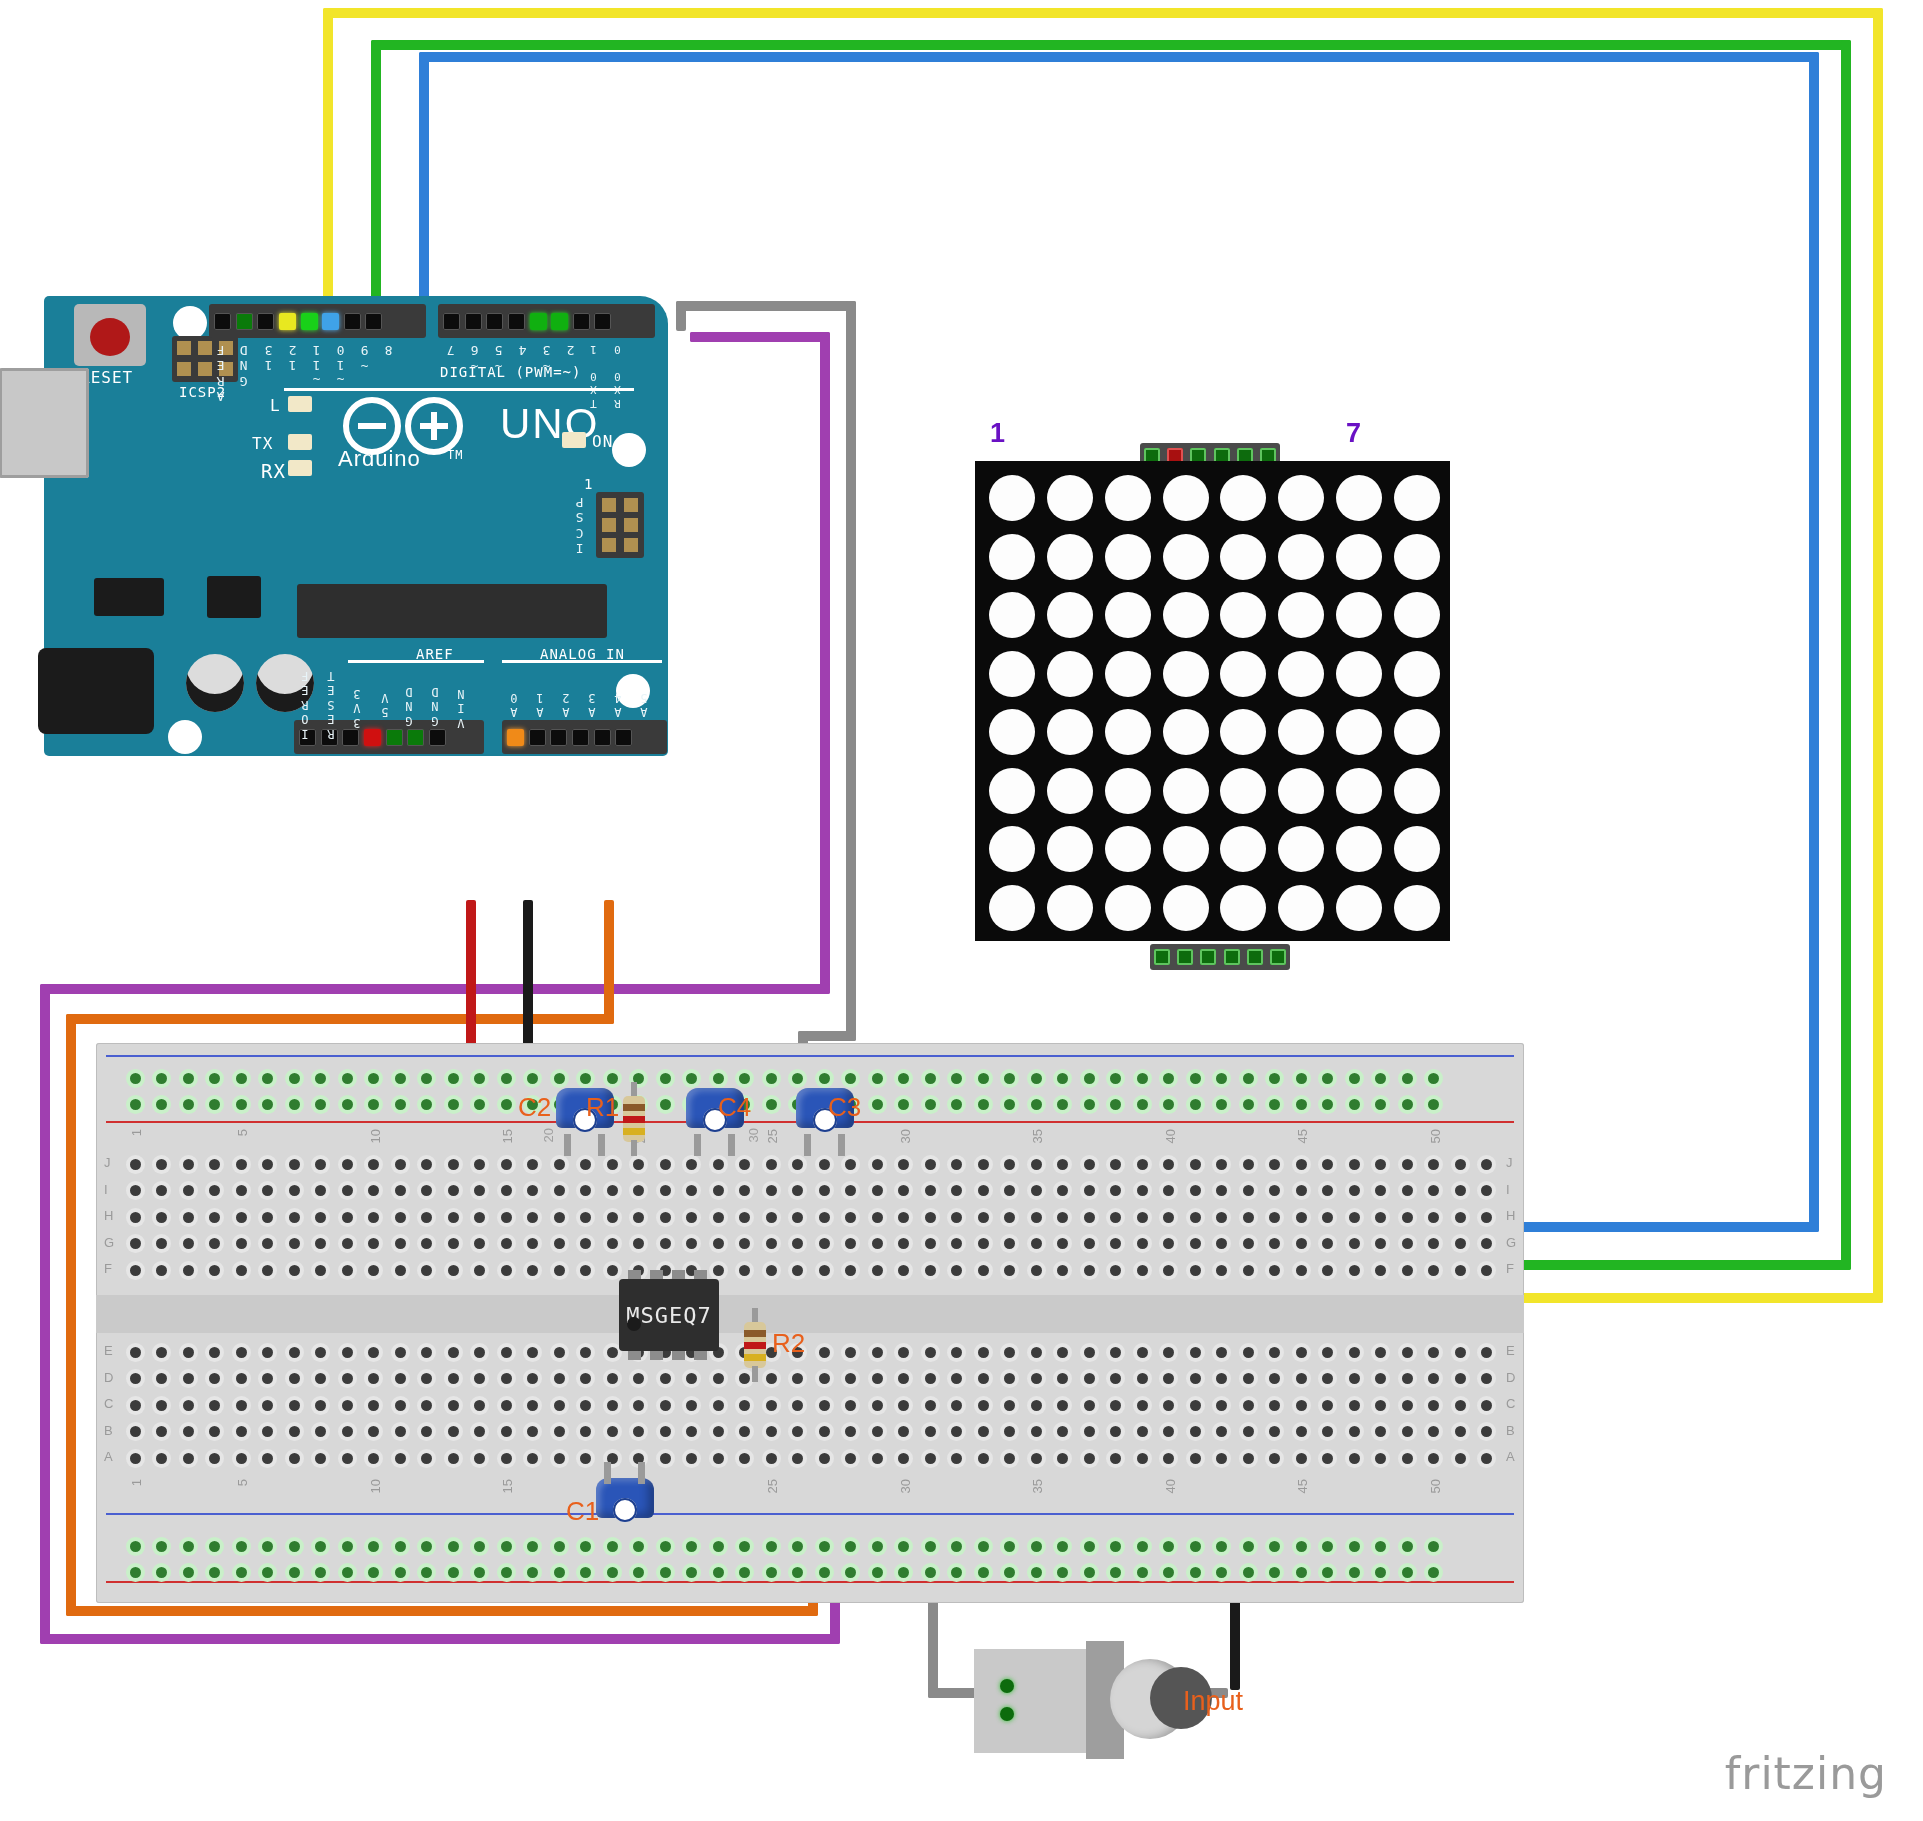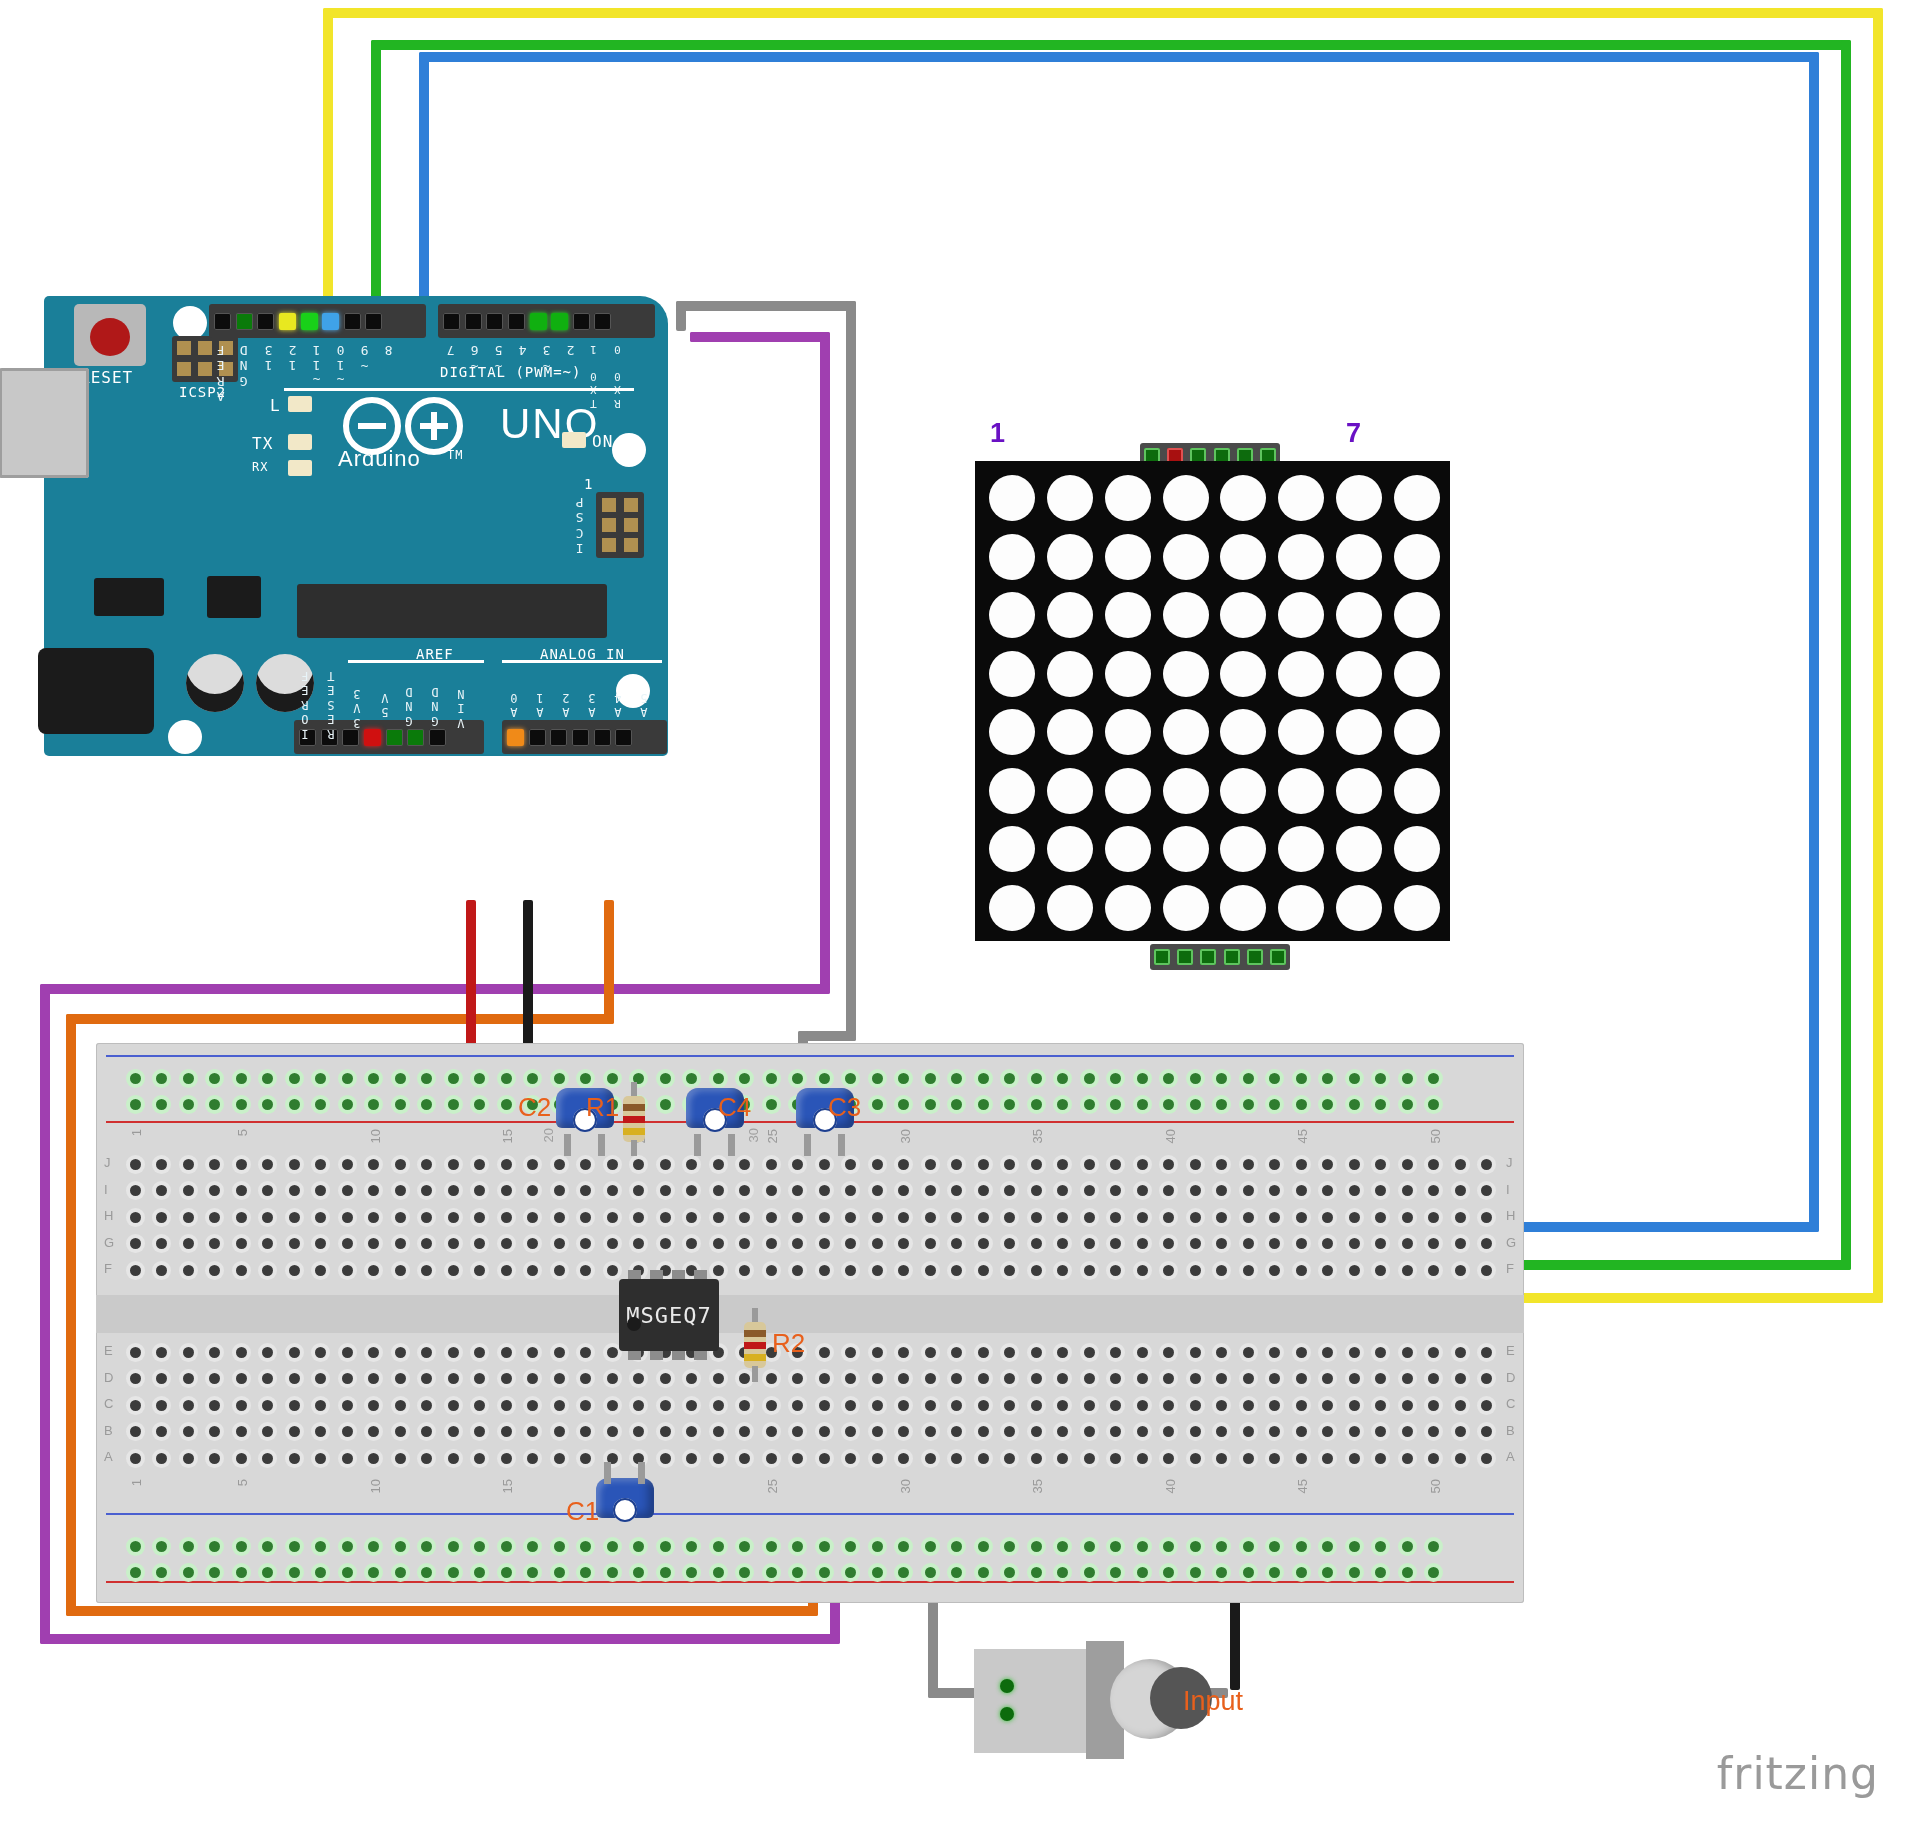--- a/index.html
+++ b/index.html
@@ -179,21 +179,21 @@
     position:absolute; left:136px; top:18px; width:80px; height:80px;
     background:#d5d5d5; border-radius:50%;
     box-shadow: inset -6px 0 10px rgba(0,0,0,.25);
   }
   #jack .bore {
     position:absolute; left:176px; top:26px; width:62px; height:62px;
     background:#555; border-radius:50%;
   }
 
   #fritzing {
-    position:absolute; right:44px; bottom:22px;
+    position:absolute; right:36px; bottom:22px;
     color:#9a9a9a; font-size:44px; letter-spacing:1px;
     font-family:"DejaVu Sans", sans-serif;
     margin-top:24px;
   }
   .input-label { position:absolute; color:#e8601c; font-size:27px; }
 </style>
 </head>
 <body>
 
 <div id="stage">
@@ -346,21 +346,21 @@
       </svg>
     </div>
     <div class="boardtxt" style="left:456px; top:104px; font-size:42px; font-family:'Liberation Sans',sans-serif; letter-spacing:2px;">UNO</div>
     <div class="boardtxt" style="left:294px; top:150px; font-size:22px; font-family:'Liberation Sans',sans-serif;">Arduino</div>
     <div class="boardtxt" style="left:403px; top:152px; font-size:12px;">TM</div>
 
     <div class="boardtxt" style="left:226px; top:100px; font-size:16px;">L</div>
     <div class="abs" style="left:244px; top:100px; width:24px; height:16px; background:#f2e8c8; border-radius:2px;"></div>
     <div class="boardtxt" style="left:208px; top:138px; font-size:16px;">TX</div>
     <div class="abs" style="left:244px; top:138px; width:24px; height:16px; background:#f2e8c8; border-radius:2px;"></div>
-    <div class="boardtxt" style="left:208px; top:164px; font-size:12px;">RX</div>
+    <div class="boardtxt" style="left:217px; top:164px; font-size:19px;">RX</div>
     <div class="abs" style="left:244px; top:164px; width:24px; height:16px; background:#f2e8c8; border-radius:2px;"></div>
     <div class="abs" style="left:518px; top:136px; width:24px; height:16px; background:#f2e8c8; border-radius:2px;"></div>
     <div class="boardtxt" style="left:548px; top:136px; font-size:16px;">ON</div>
 
     <div class="boardtxt" style="left:540px; top:180px; font-size:14px;">1</div>
     <div class="abs" style="left:552px; top:196px; width:48px; height:66px; background:#3a3a3a; border-radius:3px;">
       <div class="abs" style="left:6px; top:6px; width:14px; height:14px; background:#b09050;"></div>
       <div class="abs" style="left:28px; top:6px; width:14px; height:14px; background:#b09050;"></div>
       <div class="abs" style="left:6px; top:26px; width:14px; height:14px; background:#b09050;"></div>
       <div class="abs" style="left:28px; top:26px; width:14px; height:14px; background:#b09050;"></div>

